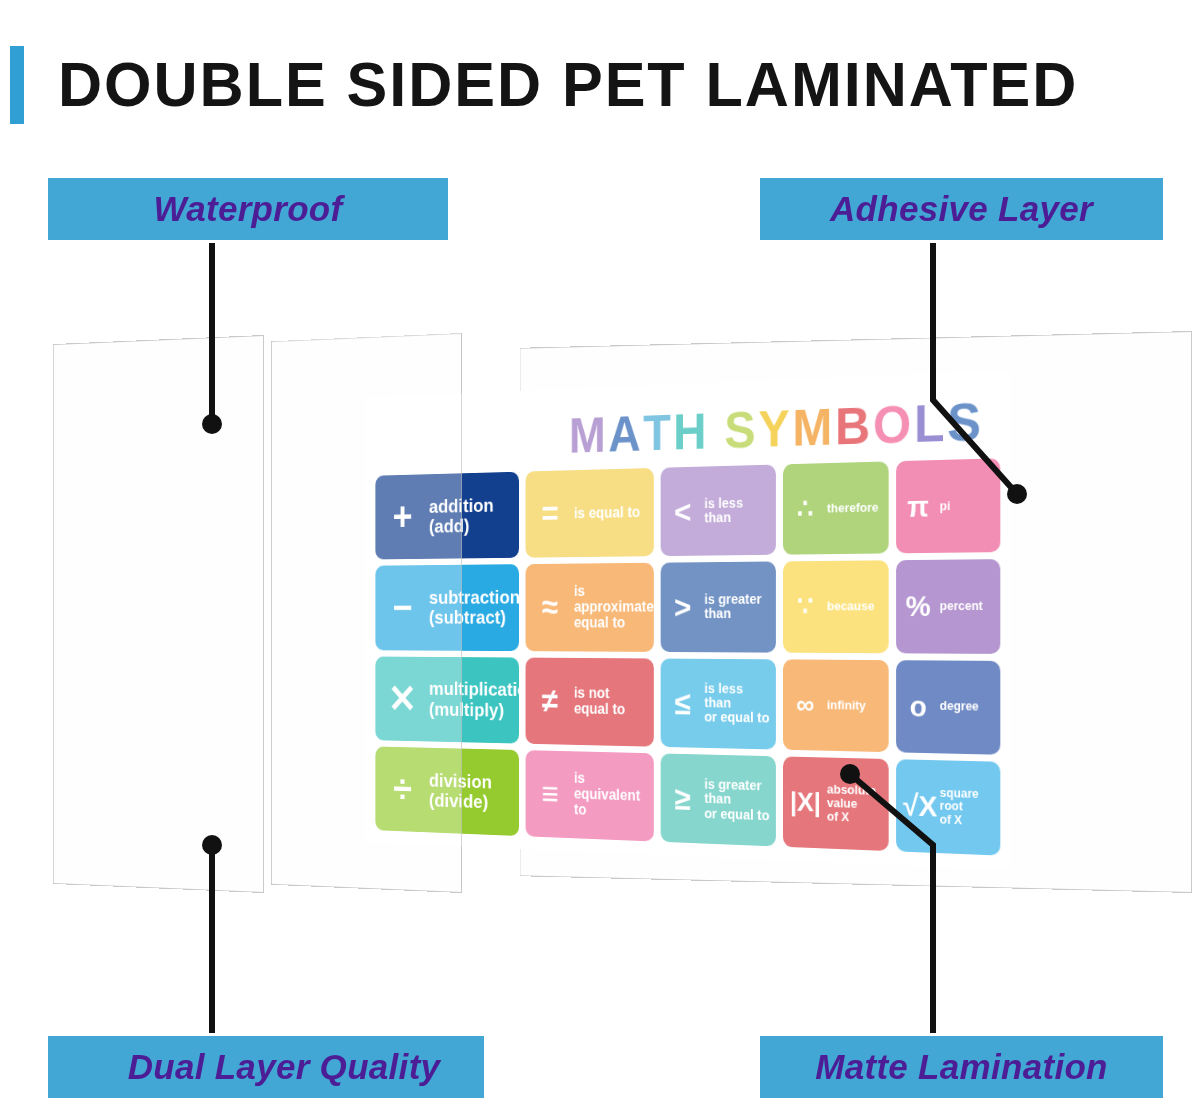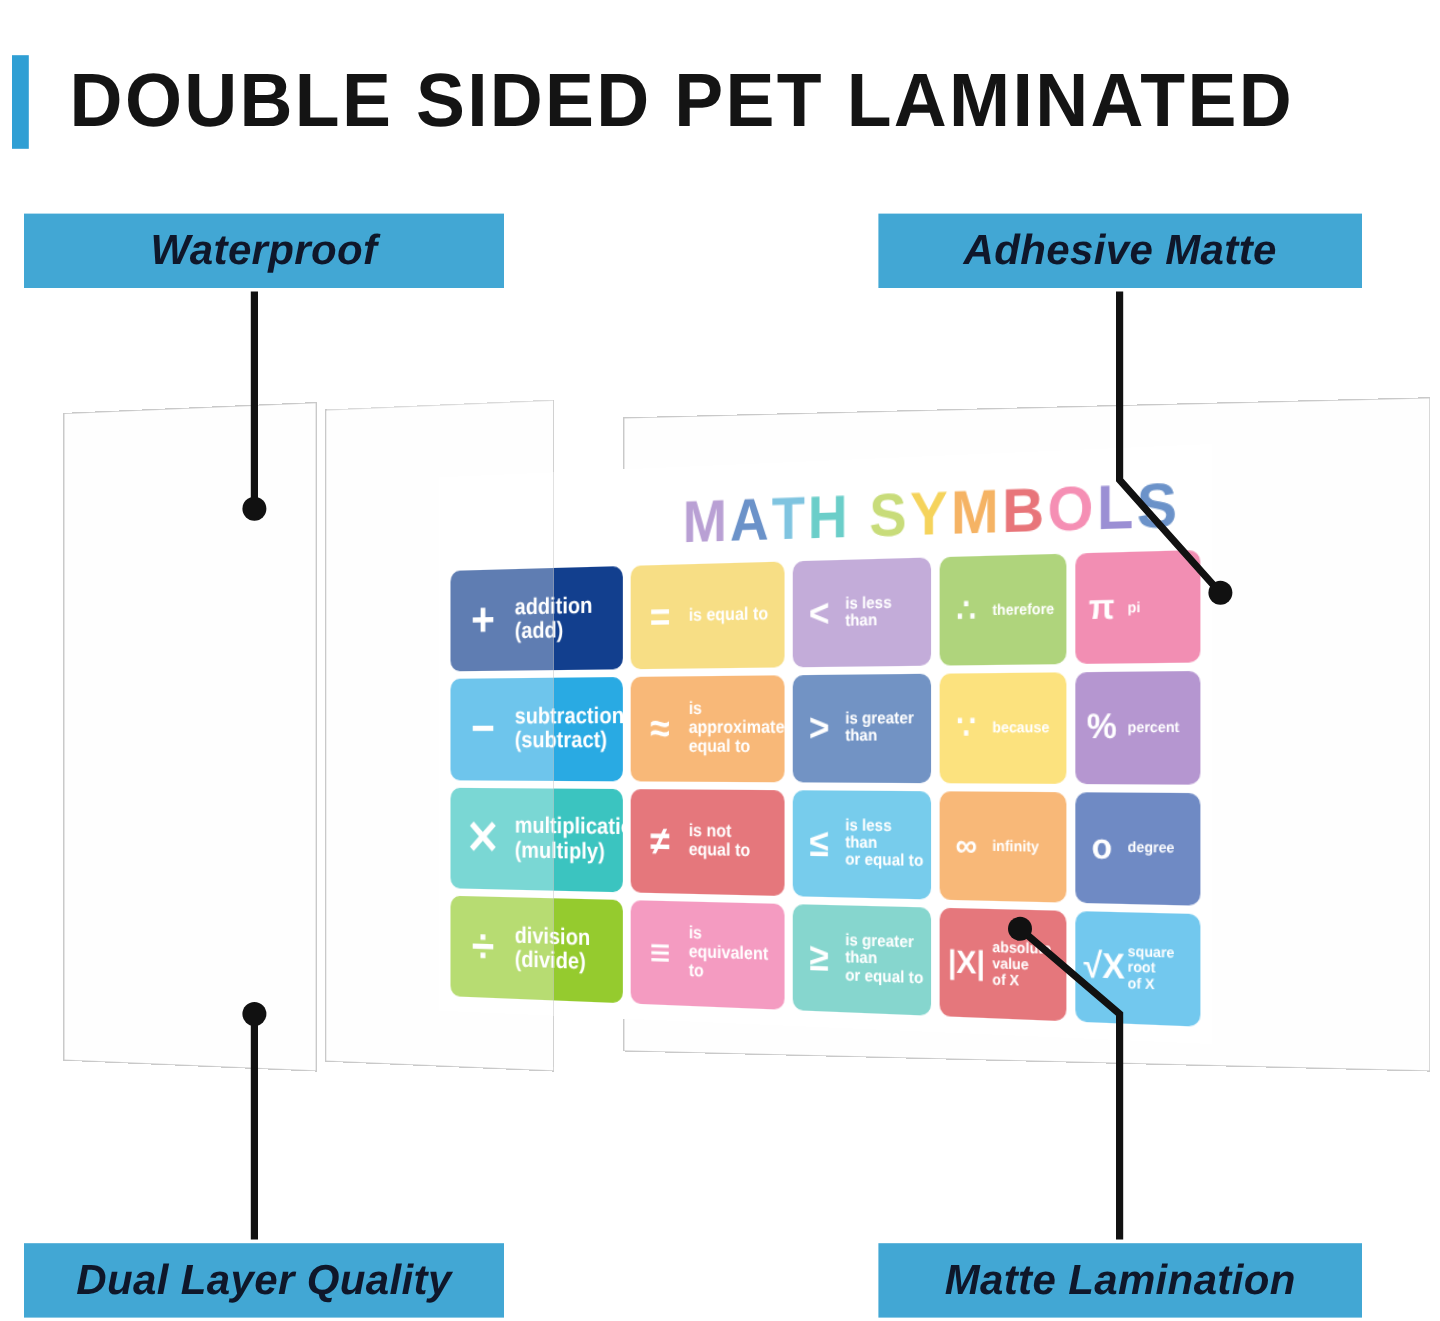--- a/index.html
+++ b/index.html
@@ -49,33 +49,34 @@
     color: #141414;
     white-space: nowrap;
     transform: scaleX(0.97);
     transform-origin: left center;
   }
 
   
   .banner {
     position: absolute;
     background: #42A7D4;
-    color: #0f172a;
+    color: #4c1d95;
     font-size: 35px;
     font-weight: bold;
     font-style: italic;
     display: flex;
     align-items: center;
     justify-content: center;
     letter-spacing: 0.3px;
     text-align: center;
+    margin-left: 28px;
   }
   #banner-waterproof   { left: 20px;  top: 178px;  width: 400px; height: 62px; }
   #banner-adhesive     { left: 732px; top: 178px;  width: 403px; height: 62px; }
-  #banner-dual-layer   { left: 20px;  top: 1036px; width: 400px; height: 62px; }
+  #banner-dual-layer   { left: 20px;  top: 1036px; width: 400px; height: 62px; padding-left: 36px; }
   #banner-matte        { left: 732px; top: 1036px; width: 403px; height: 62px; }
 
   
   #leaders {
     position: absolute;
     left: 0; top: 0;
     width: 1200px; height: 1101px;
     pointer-events: none;
   }
 
@@ -318,17 +319,17 @@
     <circle cx="1017" cy="494" r="10" fill="#111111"></circle>
 
     <line x1="212" y1="1033" x2="212" y2="845" stroke="#111111" stroke-width="6"></line>
     <circle cx="212" cy="845" r="10" fill="#111111"></circle>
 
     <polyline points="933,1033 933,845 850,774" fill="none" stroke="#111111" stroke-width="6"></polyline>
     <circle cx="850" cy="774" r="10" fill="#111111"></circle>
   </svg>
 
   <div class="banner" id="banner-waterproof">Waterproof</div>
-  <div class="banner" id="banner-adhesive">Adhesive Matte</div>
+  <div class="banner" id="banner-adhesive">Adhesive Layer</div>
   <div class="banner" id="banner-dual-layer">Dual Layer Quality</div>
   <div class="banner" id="banner-matte">Matte Lamination</div>
 
 </div>
 
 </body></html>

